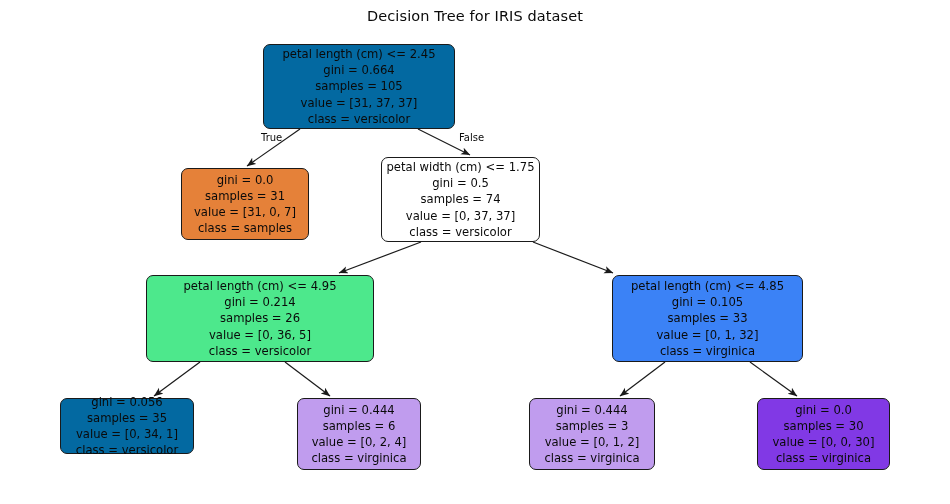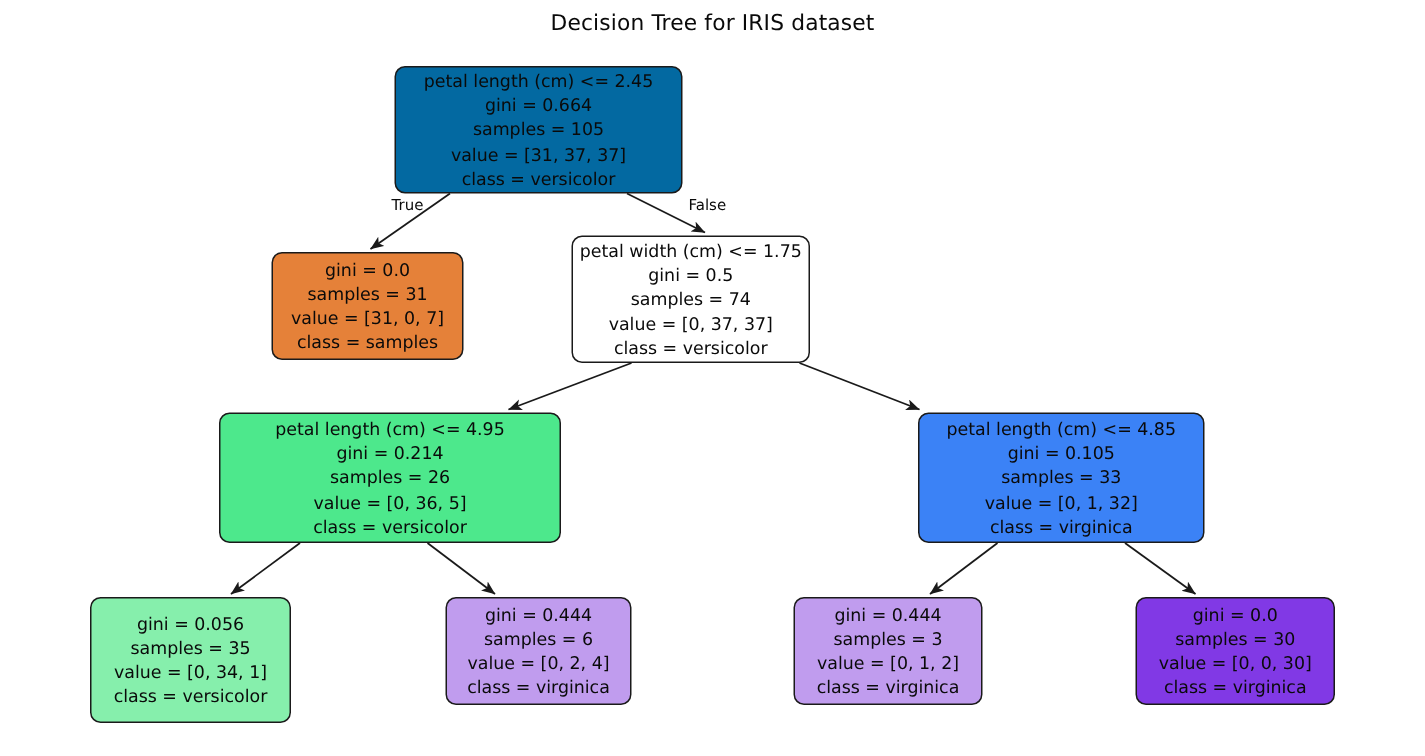--- a/index.html
+++ b/index.html
@@ -114,21 +114,21 @@
         <span class="ln">value = [0, 36, 5]</span>
         <span class="ln">class = versicolor</span>
       </div>
       <div class="node" style="left: 612px; top: 275px; width: 191px; height: 87px; background: #3b82f6;">
         <span class="ln">petal length (cm) &lt;= 4.85</span>
         <span class="ln">gini = 0.105</span>
         <span class="ln">samples = 33</span>
         <span class="ln">value = [0, 1, 32]</span>
         <span class="ln">class = virginica</span>
       </div>
-      <div class="node" style="left: 60px; top: 398px; width: 134px; height: 84px; background: #86efac;">
+      <div class="node" style="left: 60px; top: 398px; width: 134px; height: 56px; background: #0369a1;">
         <span class="ln">gini = 0.056</span>
         <span class="ln">samples = 35</span>
         <span class="ln">value = [0, 34, 1]</span>
         <span class="ln">class = versicolor</span>
       </div>
       <div class="node" style="left: 297px; top: 398px; width: 124px; height: 72px; background: rgb(192, 156, 238);">
         <span class="ln">gini = 0.444</span>
         <span class="ln">samples = 6</span>
         <span class="ln">value = [0, 2, 4]</span>
         <span class="ln">class = virginica</span>

